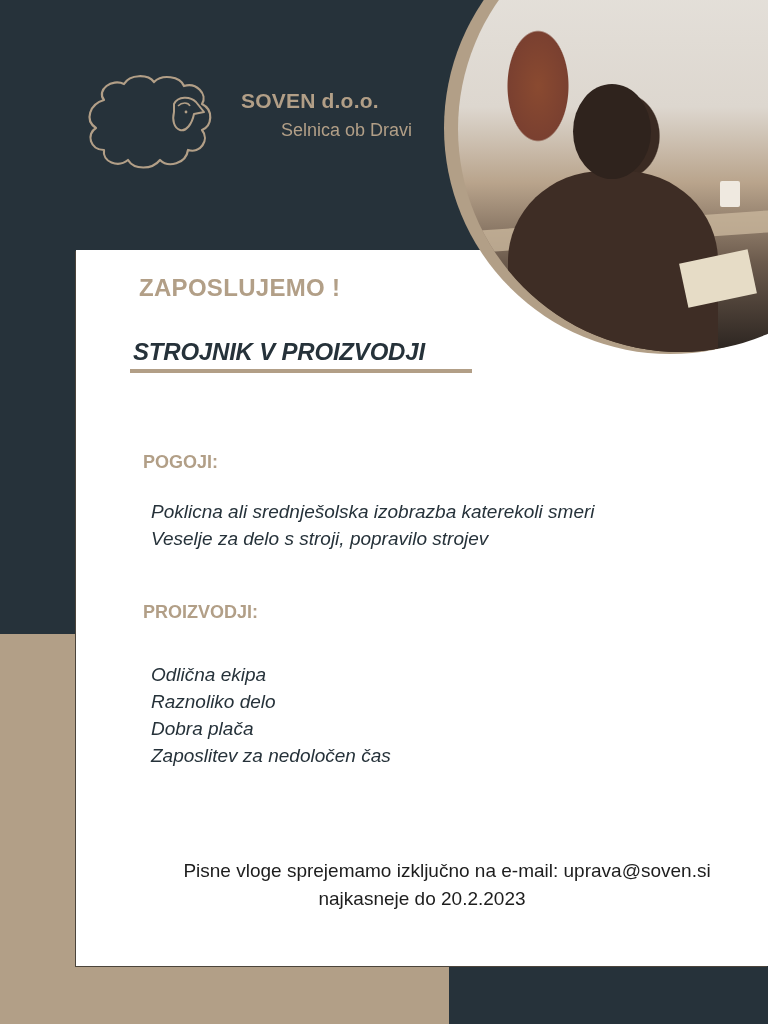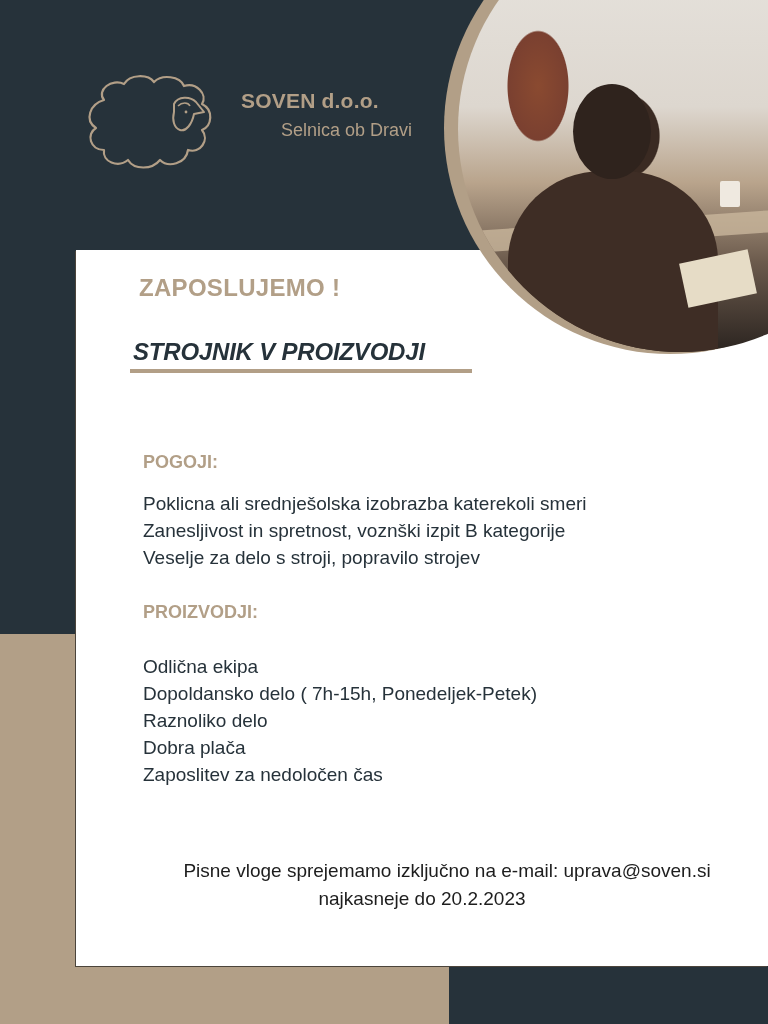--- a/index.html
+++ b/index.html
@@ -70,22 +70,22 @@
       font-style: italic; color: #26323a; letter-spacing: -0.2px;
     }
     .title-underline {
       position: absolute; left: 130px; top: 369px; width: 342px; height: 4px; background: #b29f87;
     }
 
     .section-heading {
       position: absolute; left: 143px; font-size: 18px; font-weight: bold; color: #b29f87;
     }
     .list {
-      position: absolute; left: 143px; margin: 0; padding: 0; list-style: none;
-      font-size: 19px; color: #26323a; line-height: 27px;
+      position: absolute; left: 143px; margin: 8px; padding: 0; list-style: none;
+      font-size: 19px; color: #26323a; line-height: 27px; font-style: italic;
     }
     .footer-line {
       position: absolute; left: 76px; width: 692px; text-align: center;
       font-size: 19px; color: #1d1d1d;
     }
   </style>
 </head>
 <body>
 
 <div class="bg-dark"></div>
@@ -112,27 +112,25 @@
   <div class="book"></div>
 </div>
 
 <div class="hiring">ZAPOSLUJEMO !</div>
 <div class="job-title">STROJNIK V PROIZVODJI</div>
 <div class="title-underline"></div>
 
 <div class="section-heading" style="top:440px;margin-top:12px;">POGOJI:</div>
 <ul class="list" style="top:490px;">
   <li>Poklicna ali srednješolska izobrazba katerekoli smeri</li>
-  <li>Zanesljivost in spretnost, voznški izpit B kategorije</li>
   <li>Veselje za delo s stroji, popravilo strojev</li>
 </ul>
 
 <div class="section-heading" style="top:602px;">PROIZVODJI:</div>
 <ul class="list" style="top:653px;">
   <li>Odlična ekipa</li>
-  <li>Dopoldansko delo ( 7h-15h, Ponedeljek-Petek)</li>
   <li>Raznoliko delo</li>
   <li>Dobra plača</li>
   <li>Zaposlitev za nedoločen čas</li>
 </ul>
 
 <div class="footer-line" style="top:860px;padding-left:25px;">Pisne vloge sprejemamo izključno na e-mail: uprava@soven.si</div>
 <div class="footer-line" style="top:888px;">najkasneje do 20.2.2023</div>
 
 </body></html>

